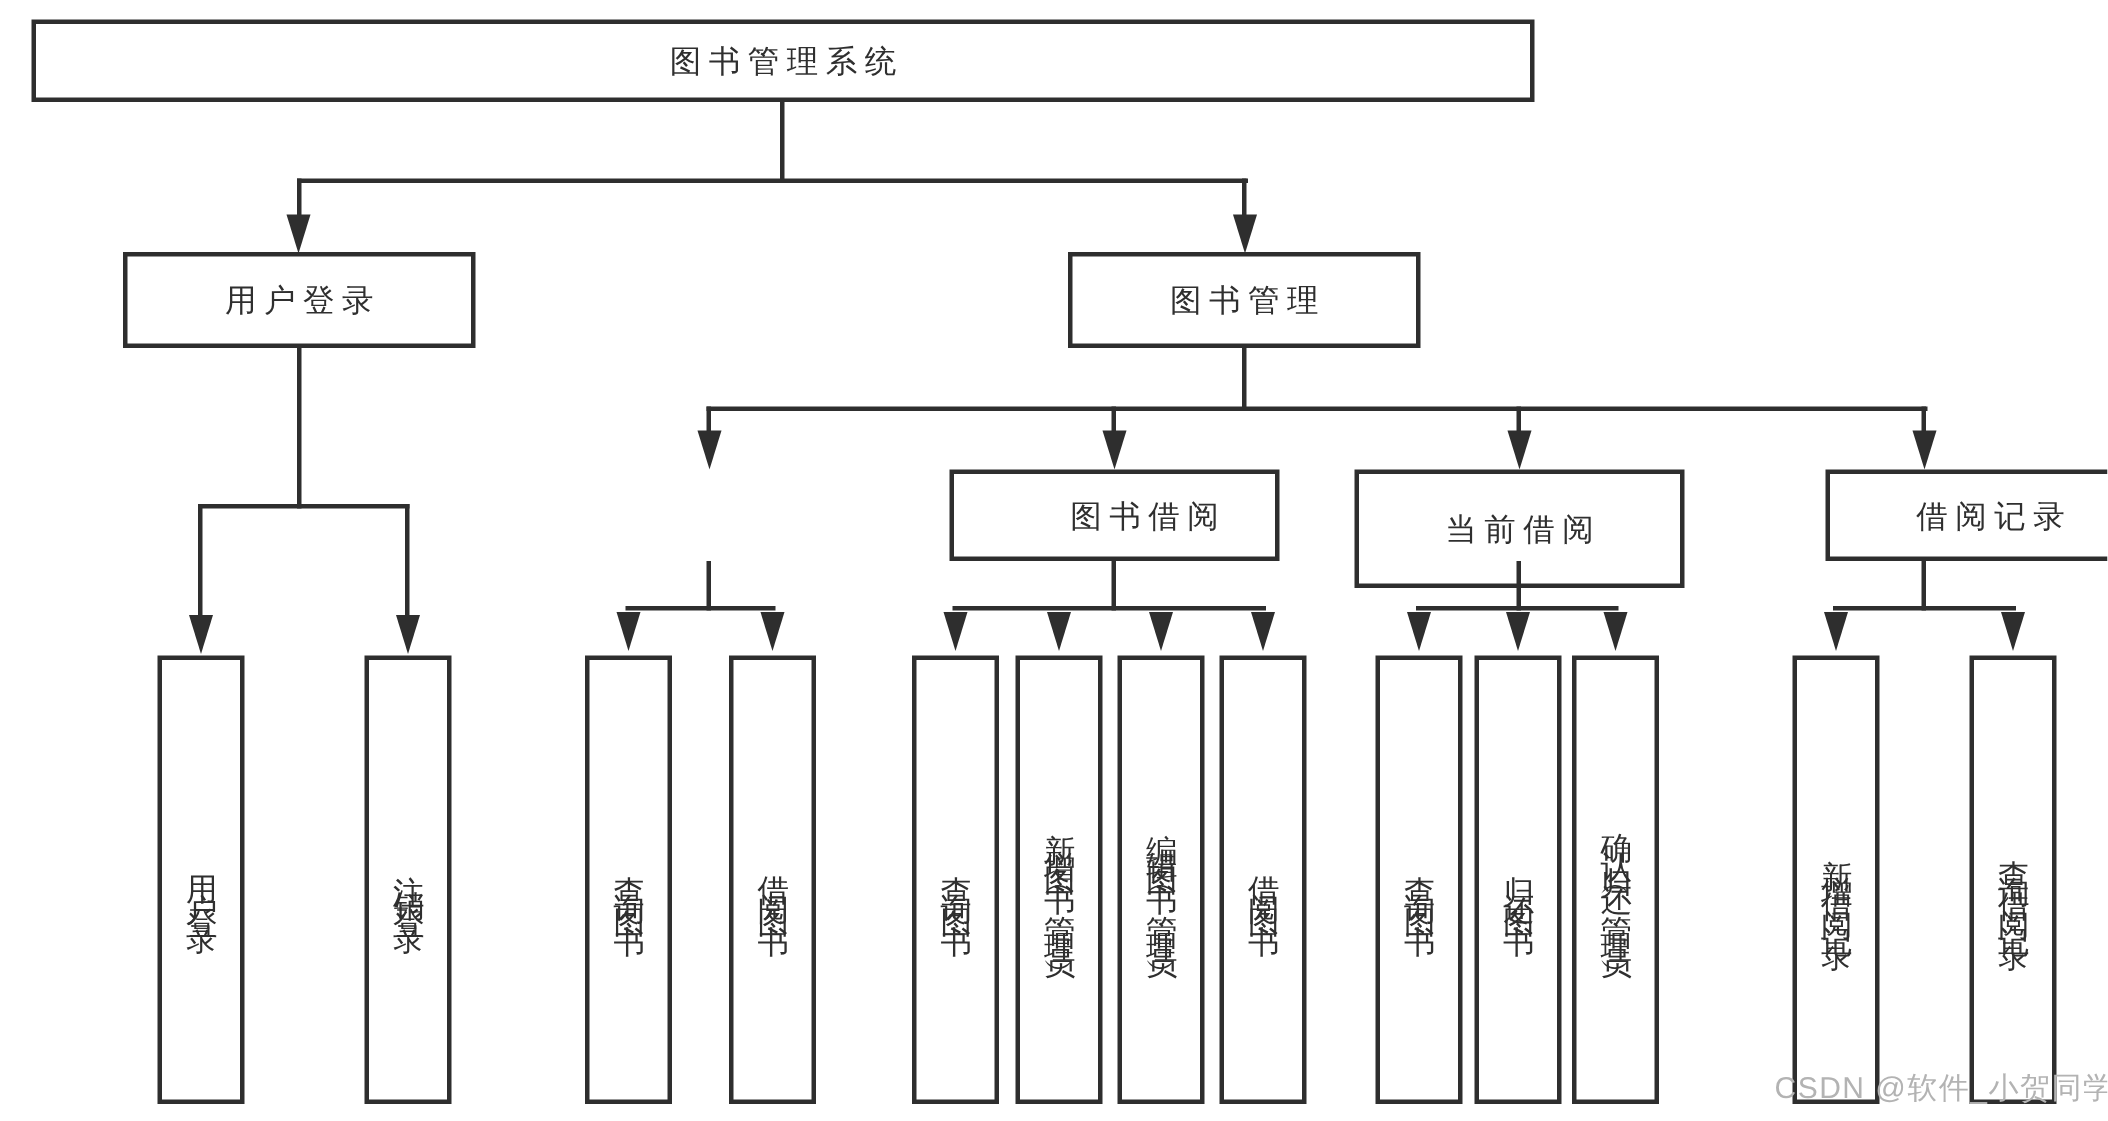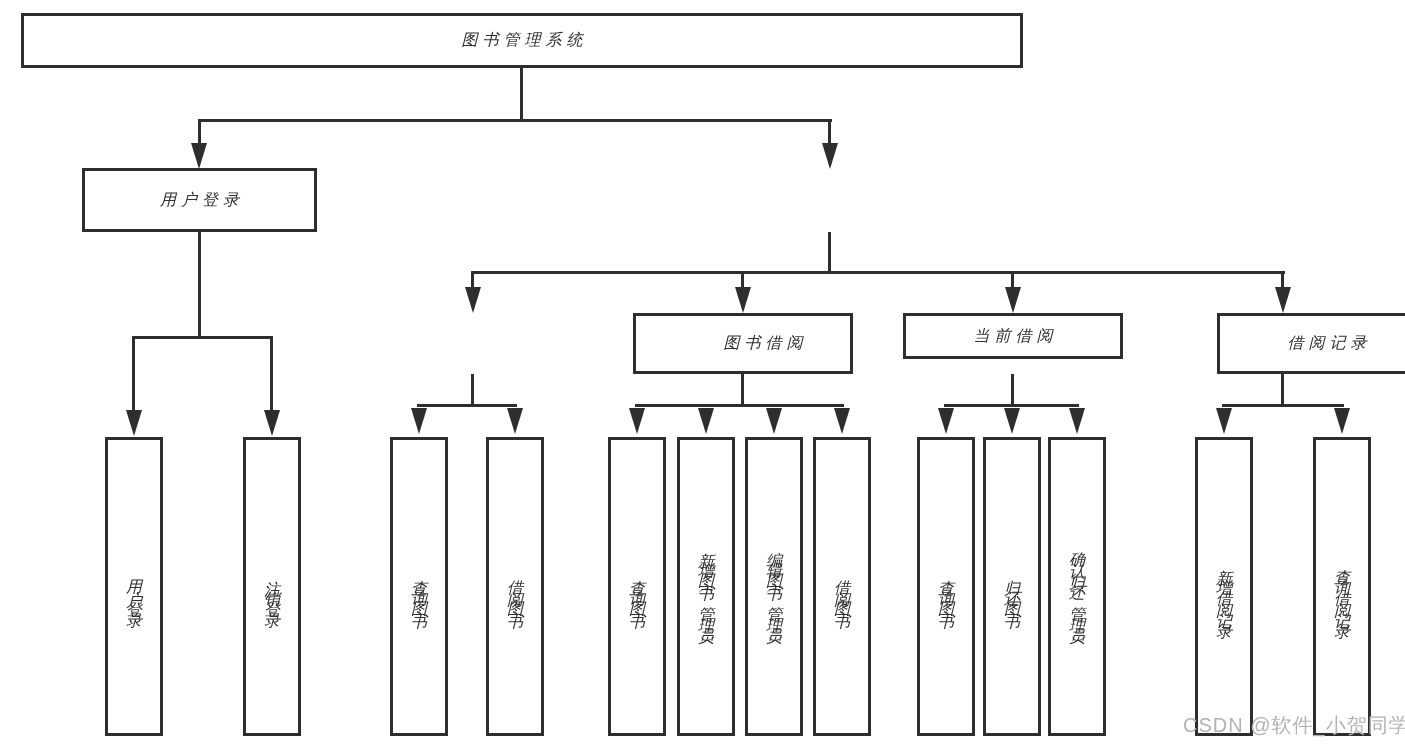--- a/index.html
+++ b/index.html
@@ -3,21 +3,21 @@
 <meta charset="utf-8">
 <style>
   html,body{margin:0;padding:0;background:#ffffff;}
   .canvas{
     position:relative;width:1405px;height:747px;background:#ffffff;
     font-family:"Liberation Sans","DejaVu Sans",sans-serif;color:#2f2f2f;overflow:hidden;
   }
   .box{
     position:absolute;box-sizing:border-box;border:3px solid #2e2e2e;background:#ffffff;
     display:flex;align-items:center;justify-content:center;
-    font-size:16px;letter-spacing:5px;white-space:nowrap;text-indent:5px;font-style:italic;
+    font-size:21px;letter-spacing:5px;white-space:nowrap;text-indent:5px;
   }
   .vbox{
     writing-mode:vertical-rl;text-orientation:mixed;
     letter-spacing:11px;text-indent:0;line-height:1;white-space:nowrap;
     padding-top:4px;
   }
   .vl{position:absolute;width:3px;background:#2e2e2e;}
   .hl{position:absolute;height:3px;background:#2e2e2e;}
   .arrow{
     position:absolute;width:0;height:0;
@@ -37,41 +37,42 @@
   <div class="box" style="left:21px;top:13px;width:1002px;height:55px;">图书管理系统</div>
 
   <div class="vl" style="left:520px;top:66px;height:56px;"></div>
   <div class="hl" style="left:198px;top:119px;width:634px;"></div>
   <div class="vl" style="left:198px;top:119px;height:28px;"></div>
   <div class="arrow" style="left:191px;top:143px;"></div>
   <div class="vl" style="left:828px;top:119px;height:28px;"></div>
   <div class="arrow" style="left:822px;top:143px;"></div>
 
   <div class="box" style="left:82px;top:168px;width:235px;height:64px;">用户登录</div>
+  <div class="box" style="left:712px;top:168px;width:235px;height:64px;">图书管理</div>
 
   <div class="vl" style="left:198px;top:232px;height:107px;"></div>
   <div class="hl" style="left:132px;top:336px;width:141px;"></div>
   <div class="vl" style="left:132px;top:336px;height:78px;"></div>
   <div class="arrow" style="left:126px;top:410px;"></div>
   <div class="vl" style="left:270px;top:336px;height:78px;"></div>
   <div class="arrow" style="left:264px;top:410px;"></div>
 
   <div class="vl" style="left:828px;top:232px;height:42px;"></div>
   <div class="hl" style="left:471px;top:271px;width:814px;"></div>
   <div class="vl" style="left:471px;top:271px;height:20px;"></div>
   <div class="arrow" style="left:465px;top:287px;"></div>
   <div class="vl" style="left:741px;top:271px;height:20px;"></div>
   <div class="arrow" style="left:735px;top:287px;"></div>
   <div class="vl" style="left:1011px;top:271px;height:20px;"></div>
   <div class="arrow" style="left:1005px;top:287px;"></div>
   <div class="vl" style="left:1281px;top:271px;height:20px;"></div>
   <div class="arrow" style="left:1275px;top:287px;"></div>
 
   <div class="box" style="left:633px;top:313px;width:220px;height:61px;padding-left:40px;">图书借阅</div>
-  <div class="box" style="left:903px;top:313px;width:220px;height:46px;">当前借阅</div>
+  <div class="box" style="left:903px;top:313px;width:220px;height:79px;">当前借阅</div>
   <div class="box" style="left:1173px;top:313px;width:220px;height:61px;margin-left:44px;">借阅记录</div>
 
   <div class="vl" style="left:471px;top:374px;height:33px;"></div>
   <div class="hl" style="left:417px;top:404px;width:100px;"></div>
   <div class="arrow" style="left:411px;top:408px;"></div>
   <div class="arrow" style="left:507px;top:408px;"></div>
 
   <div class="vl" style="left:741px;top:374px;height:33px;"></div>
   <div class="hl" style="left:635px;top:404px;width:209px;"></div>
   <div class="arrow" style="left:629px;top:408px;"></div>

